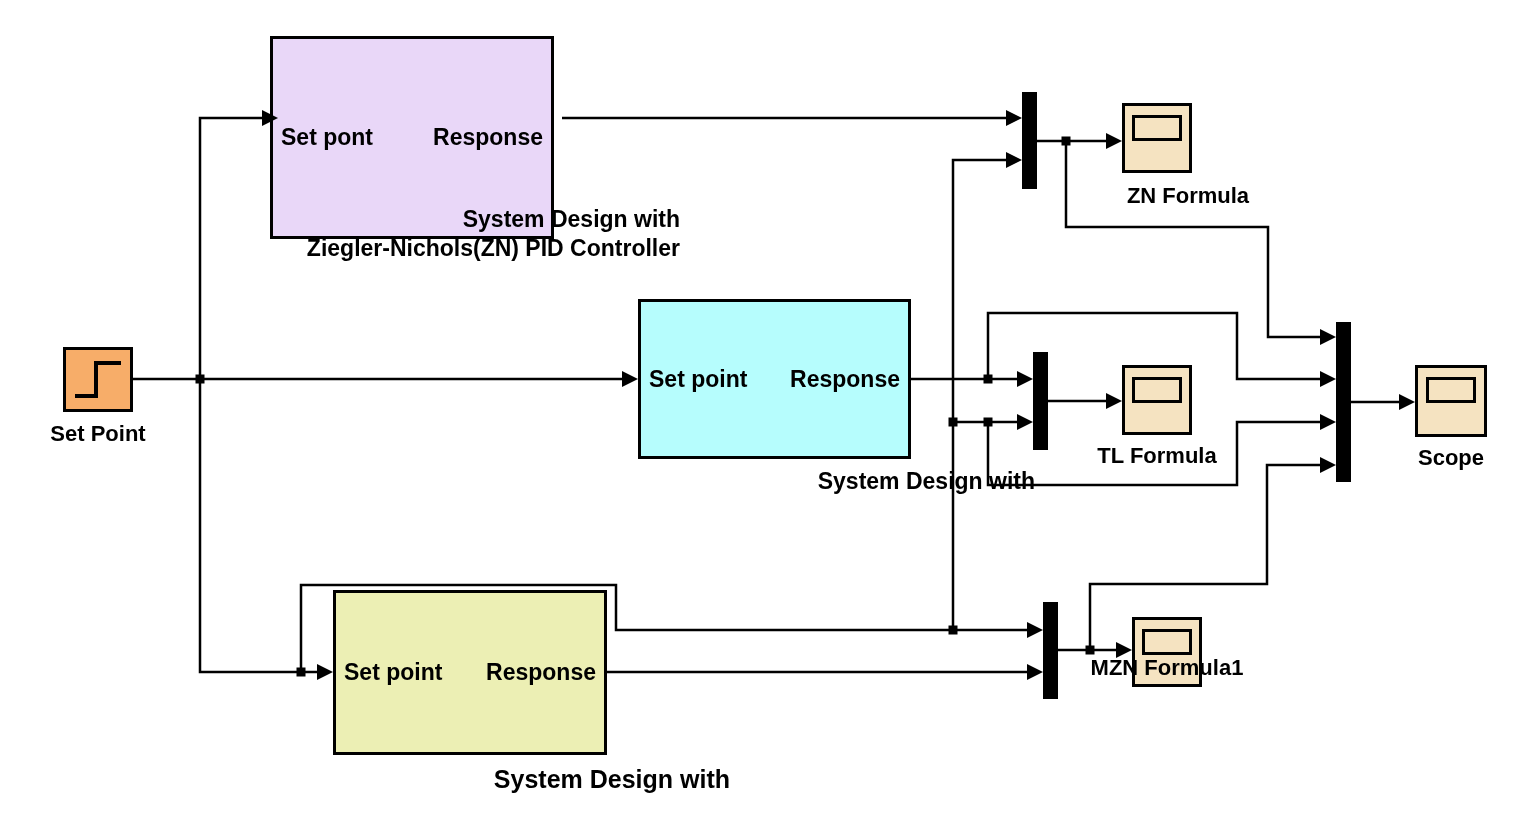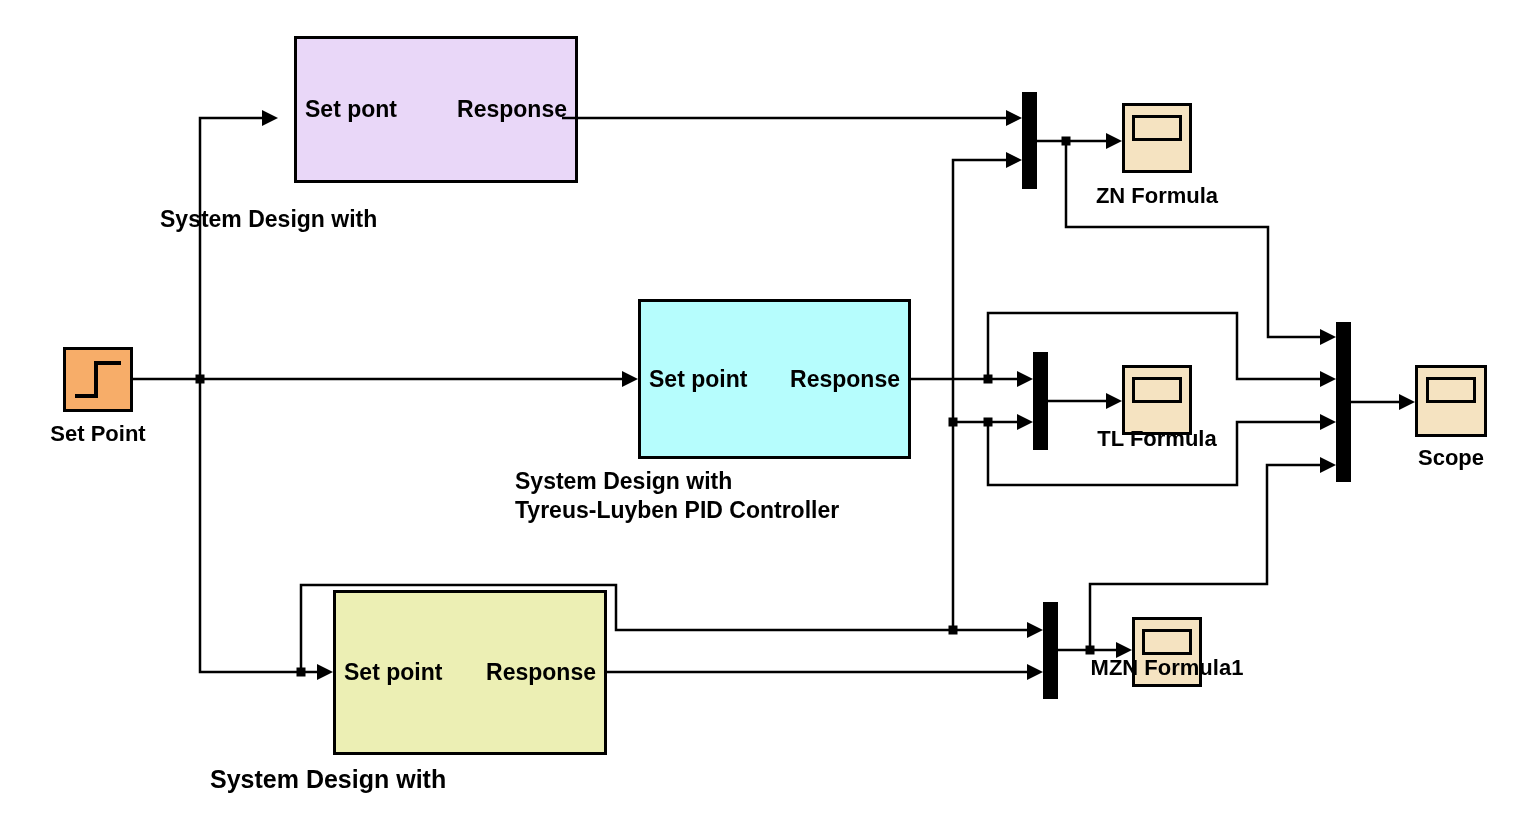--- a/index.html
+++ b/index.html
@@ -18,21 +18,21 @@
     display:flex;align-items:center;justify-content:center;z-index:1;
   }
   .scope{
     position:absolute;border:3px solid #000;box-sizing:border-box;z-index:1;
   }
   .scope .screen{
     position:absolute;left:50%;transform:translateX(-50%);top:9px;
     width:50px;height:26px;border:3px solid #000;box-sizing:border-box;
   }
   .caption{
-    position:absolute;width:520px;text-align:left;font-size:23px;
+    position:absolute;width:520px;text-align:right;font-size:23px;
     line-height:29px;z-index:1;
   }
   .caption.big{font-size:25px;line-height:30px;}
   .blklabel{
     position:absolute;width:300px;text-align:center;font-size:22px;z-index:1;
   }
   svg.wires{position:absolute;left:0;top:0;z-index:2;}
   svg.wires path{stroke:#000;stroke-width:2.5;fill:none;}
 </style>
 </head>
@@ -40,54 +40,54 @@
 
 <div class="canvas">
 
   <div class="srcblock" style="left: 63px; top: 347px; width: 70px; height: 65px; background-color: rgb(247, 173, 105);">
     <svg width="56" height="52" viewBox="0 0 56 52">
       <path d="M5 42 H26 V9 H51" stroke="#000" stroke-width="4" fill="none"></path>
     </svg>
   </div>
   <div class="blklabel" style="left:-52px;top:421px;">Set Point</div>
 
-  <div class="subsys" style="left: 294px; top: 36px; width: 284px; height: 147px; background-color: rgb(233, 215, 248);">
+  <div class="subsys" style="left: 270px; top: 36px; width: 284px; height: 203px; background-color: rgb(233, 215, 248);">
     <span>Set pont</span>
     <span>Response</span>
   </div>
   <div class="caption" style="left:160px;top:205px;">
     <div>System Design with</div>
+    <div>Ziegler-Nichols(ZN) PID Controller</div>
   </div>
 
   <div class="subsys" style="left: 638px; top: 299px; width: 273px; height: 160px; background-color: rgb(182, 253, 253);">
     <span>Set point</span>
     <span>Response</span>
   </div>
   <div class="caption" style="left:515px;top:467px;">
     <div>System Design with</div>
-    <div>Tyreus-Luyben PID Controller</div>
   </div>
 
   <div class="subsys" style="left: 333px; top: 590px; width: 274px; height: 165px; background-color: rgb(236, 239, 180);">
     <span>Set point</span>
     <span>Response</span>
   </div>
   <div class="caption big" style="left:210px;top:764px;">
     <div>System Design with</div>
   </div>
 
   <div class="scope" style="left: 1122px; top: 103px; width: 70px; height: 70px; background-color: rgb(245, 227, 193);">
     <div class="screen" style="background-color: rgb(245, 227, 193);"></div>
   </div>
-  <div class="blklabel" style="left:1007px;top:183px;">ZN Formula</div>
+  <div class="blklabel" style="left:1038px;top:183px;">ZN Formula</div>
 
   <div class="scope" style="left: 1122px; top: 365px; width: 70px; height: 70px; background-color: rgb(245, 227, 193);">
     <div class="screen" style="background-color: rgb(245, 227, 193);"></div>
   </div>
-  <div class="blklabel" style="left:1007px;top:426px;">TL Formula</div>
+  <div class="blklabel" style="left:1007px;top:443px;">TL Formula</div>
 
   <div class="scope" style="left: 1132px; top: 617px; width: 70px; height: 70px; background-color: rgb(245, 227, 193);">
     <div class="screen" style="background-color: rgb(245, 227, 193);"></div>
   </div>
   <div class="blklabel" style="left:1017px;top:655px;">MZN Formula1</div>
 
   <div class="scope" style="left: 1415px; top: 365px; width: 72px; height: 72px; background-color: rgb(245, 227, 193);">
     <div class="screen" style="background-color: rgb(245, 227, 193);"></div>
   </div>
   <div class="blklabel" style="left:1301px;top:445px;">Scope</div>

